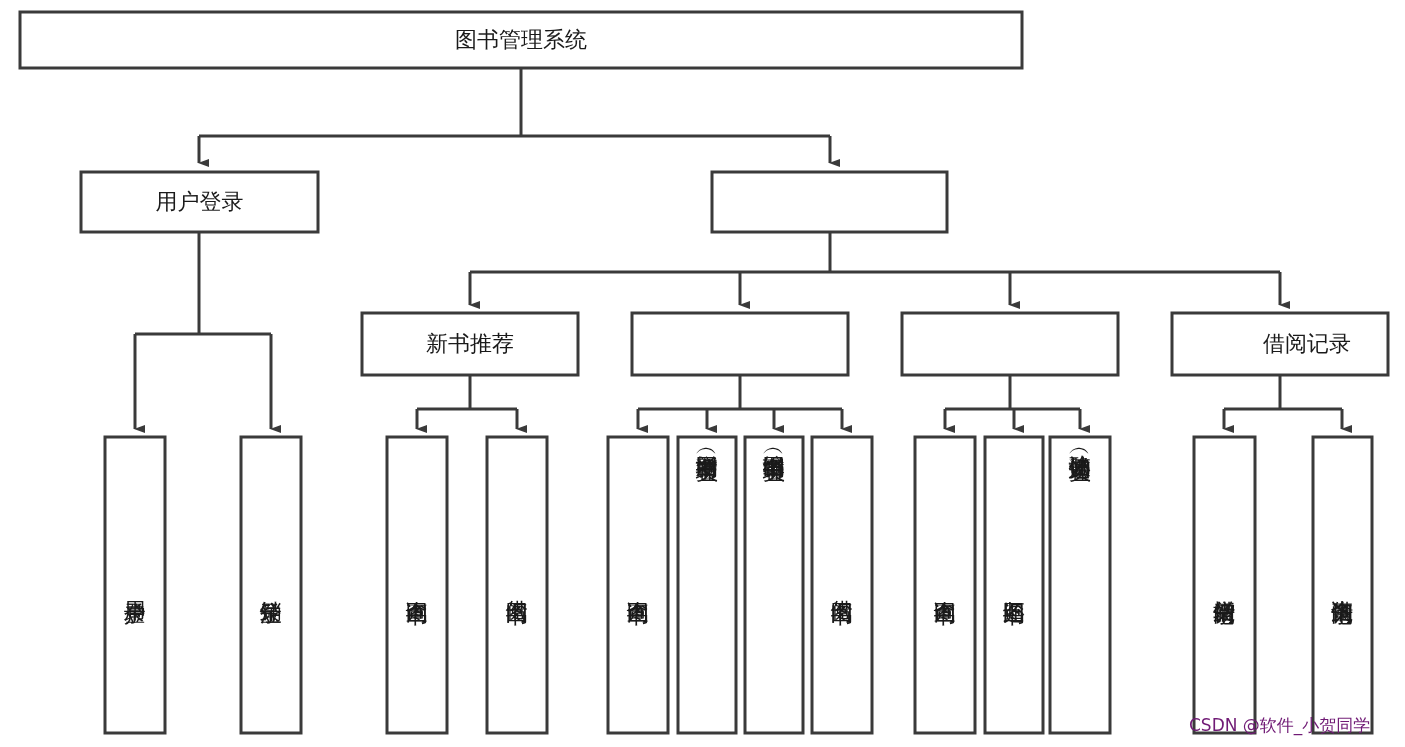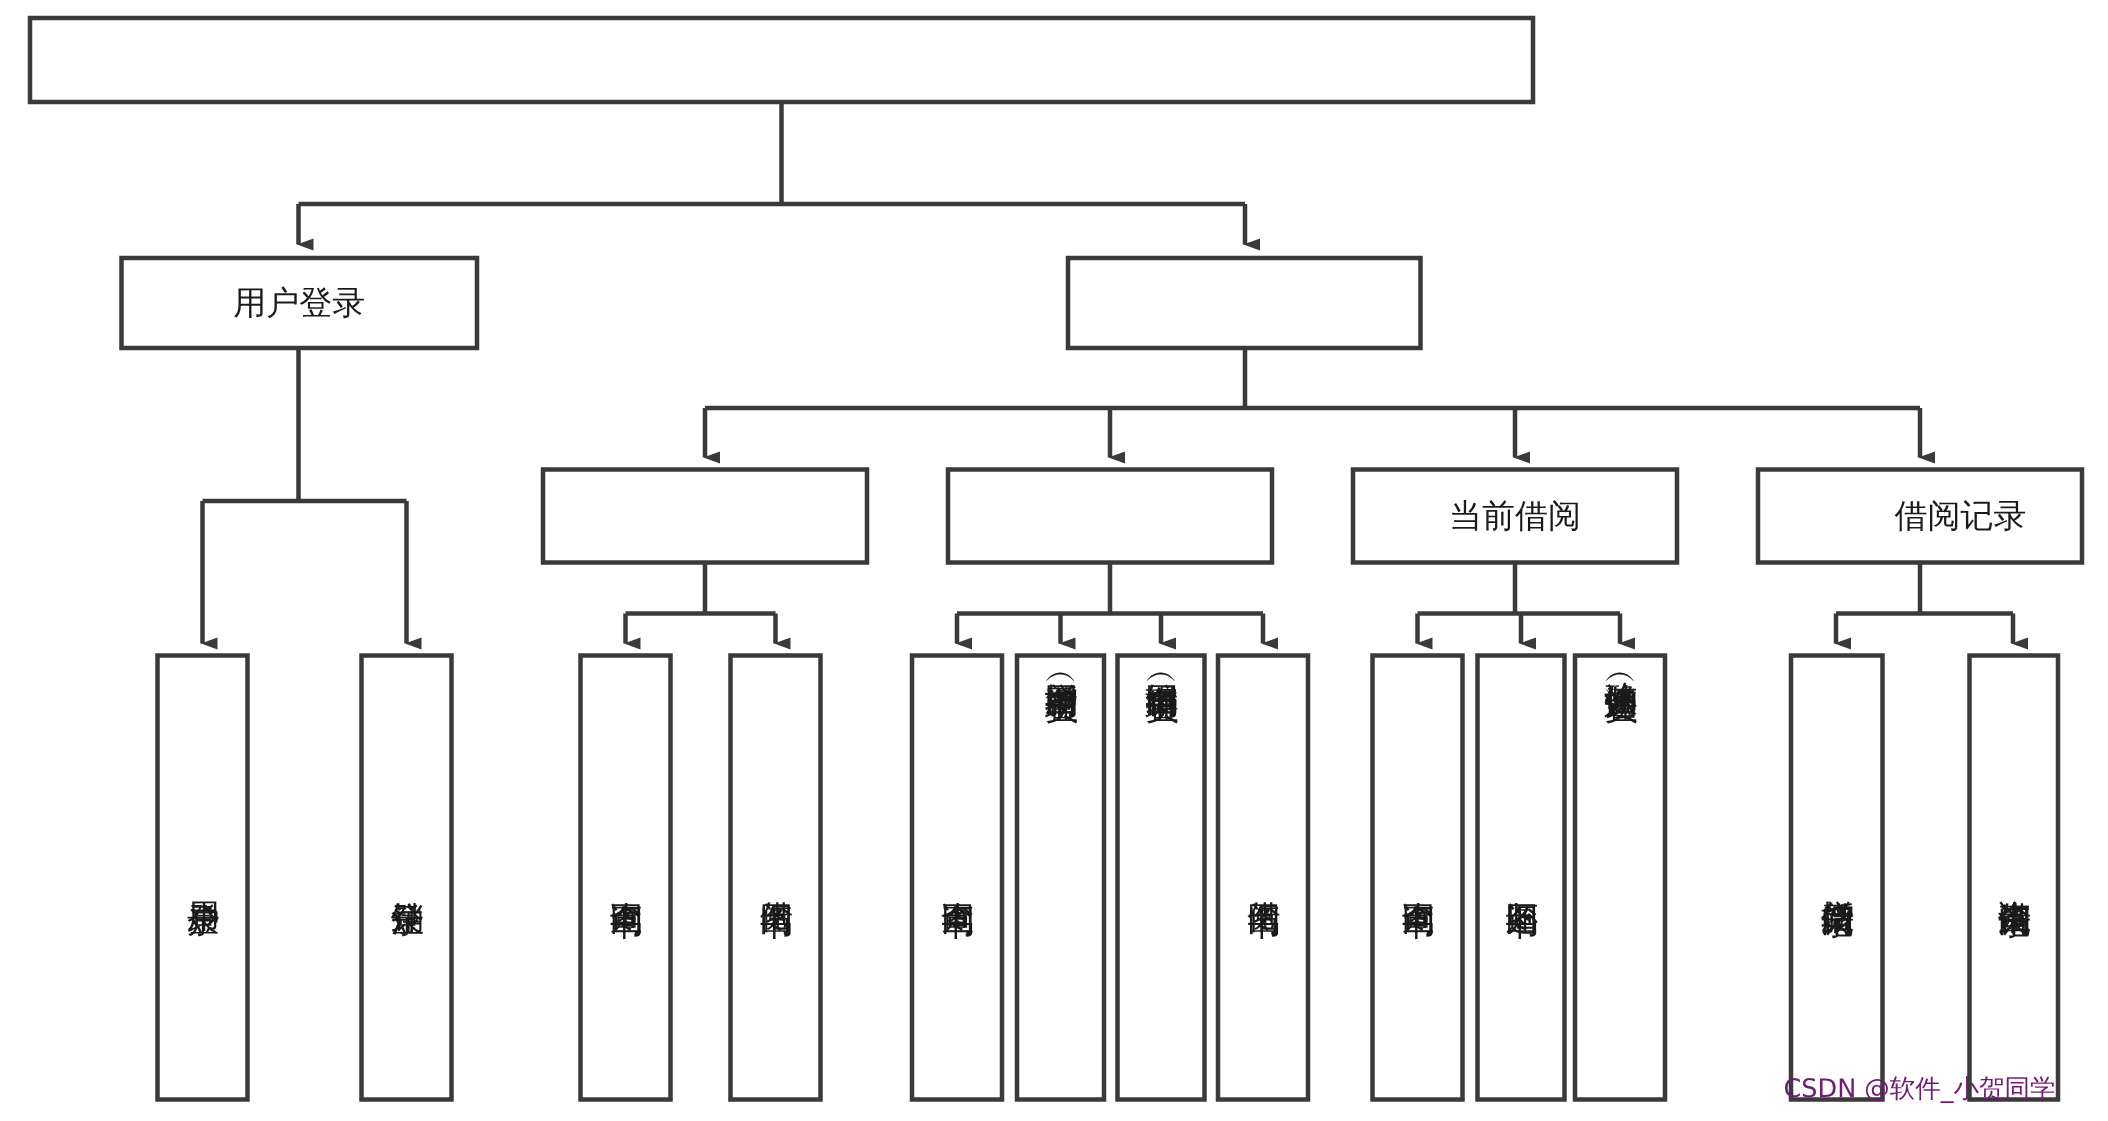--- a/index.html
+++ b/index.html
@@ -127,31 +127,34 @@
 
       <rect class="node-rect" x="915" y="437" width="60" height="296"></rect>
       <rect class="node-rect" x="985" y="437" width="58" height="296"></rect>
       <rect class="node-rect" x="1050" y="437" width="60" height="296"></rect>
 
       <rect class="node-rect" x="1194" y="437" width="61" height="296"></rect>
       <rect class="node-rect" x="1313" y="437" width="59" height="296"></rect>
     </g>
   </svg>
 
+  <div class="hlabel-wrap" style="left:20px;top:12px;width:1002px;height:56px;">
+    <span class="hlabel-text">图书管理系统</span>
+  </div>
 
   <div class="hlabel-wrap" style="left:81px;top:172px;width:237px;height:60px;">
     <span class="hlabel-text">用户登录</span>
   </div>
 
 
-
-
-  <div class="hlabel-wrap" style="left:902px;top:313px;width:216px;height:62px;">
-    <span class="hlabel-text">当前借阅</span>
-  </div>
+  <div class="hlabel-wrap" style="left:362px;top:313px;width:216px;height:62px;">
+    <span class="hlabel-text">新书推荐</span>
+  </div>
+
+
 
   <div class="hlabel-wrap" style="left:1172px;top:313px;width:216px;height:62px;padding-left:27px;">
     <span class="hlabel-text">借阅记录</span>
   </div>
 
   <div class="vlabel-wrap" style="left:105px;top:437px;width:60px;height:296px;">
     <span class="vlabel-text">用户登录</span>
   </div>
   <div class="vlabel-wrap" style="left:241px;top:437px;width:60px;height:296px;">
     <span class="vlabel-text">注销登录</span>

